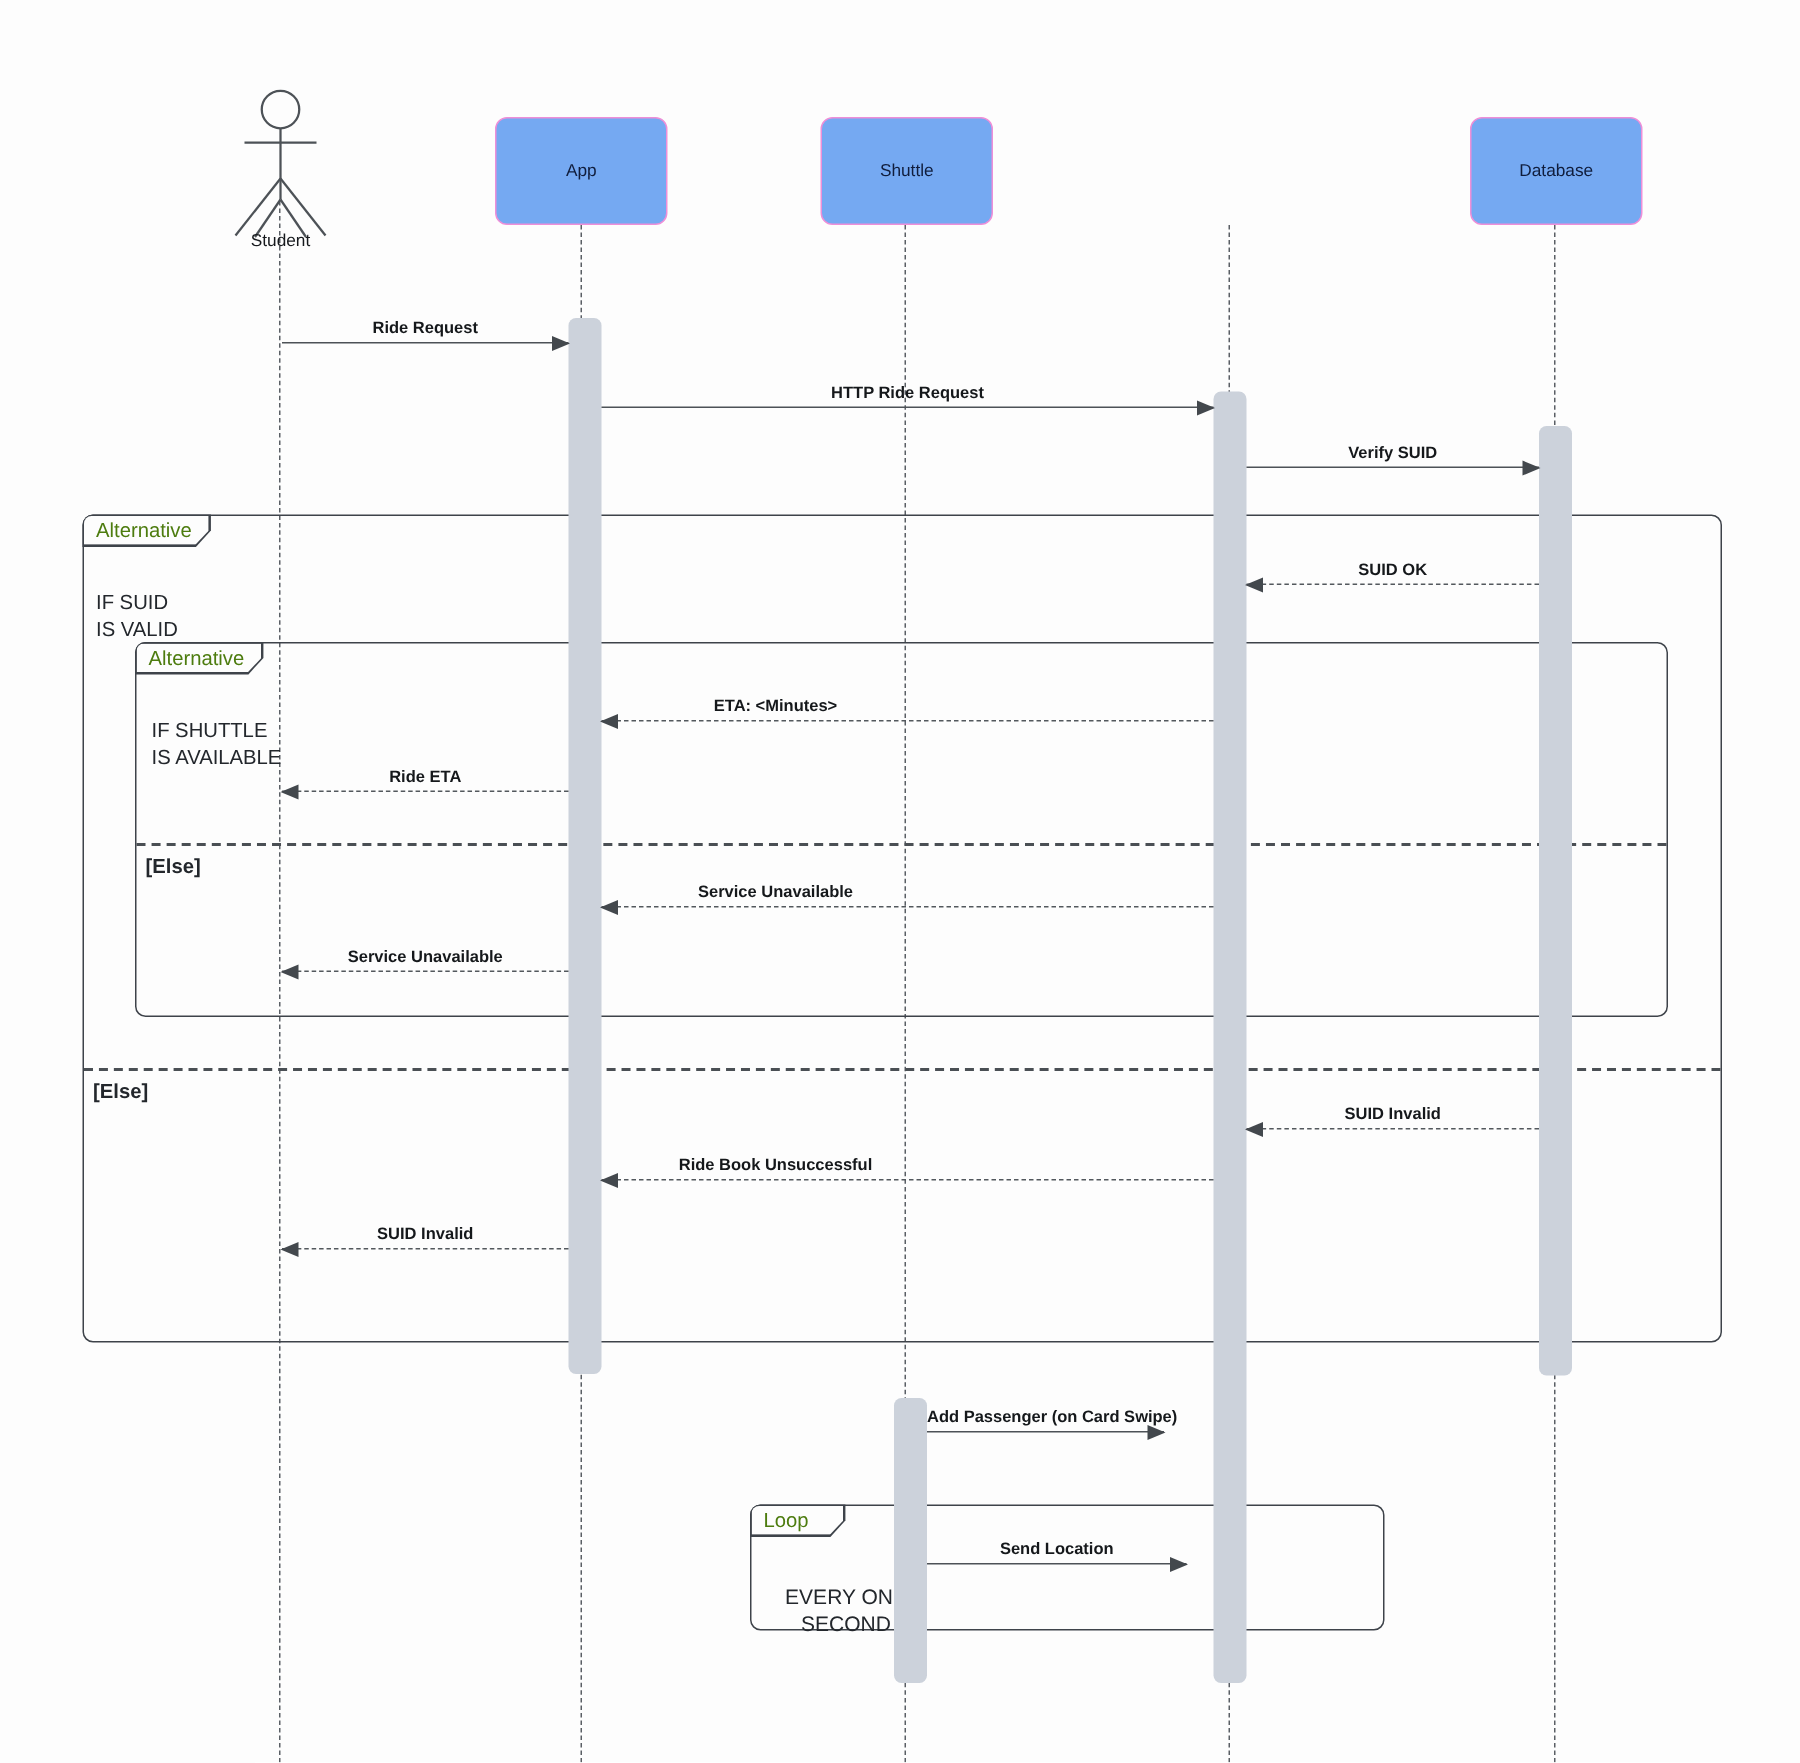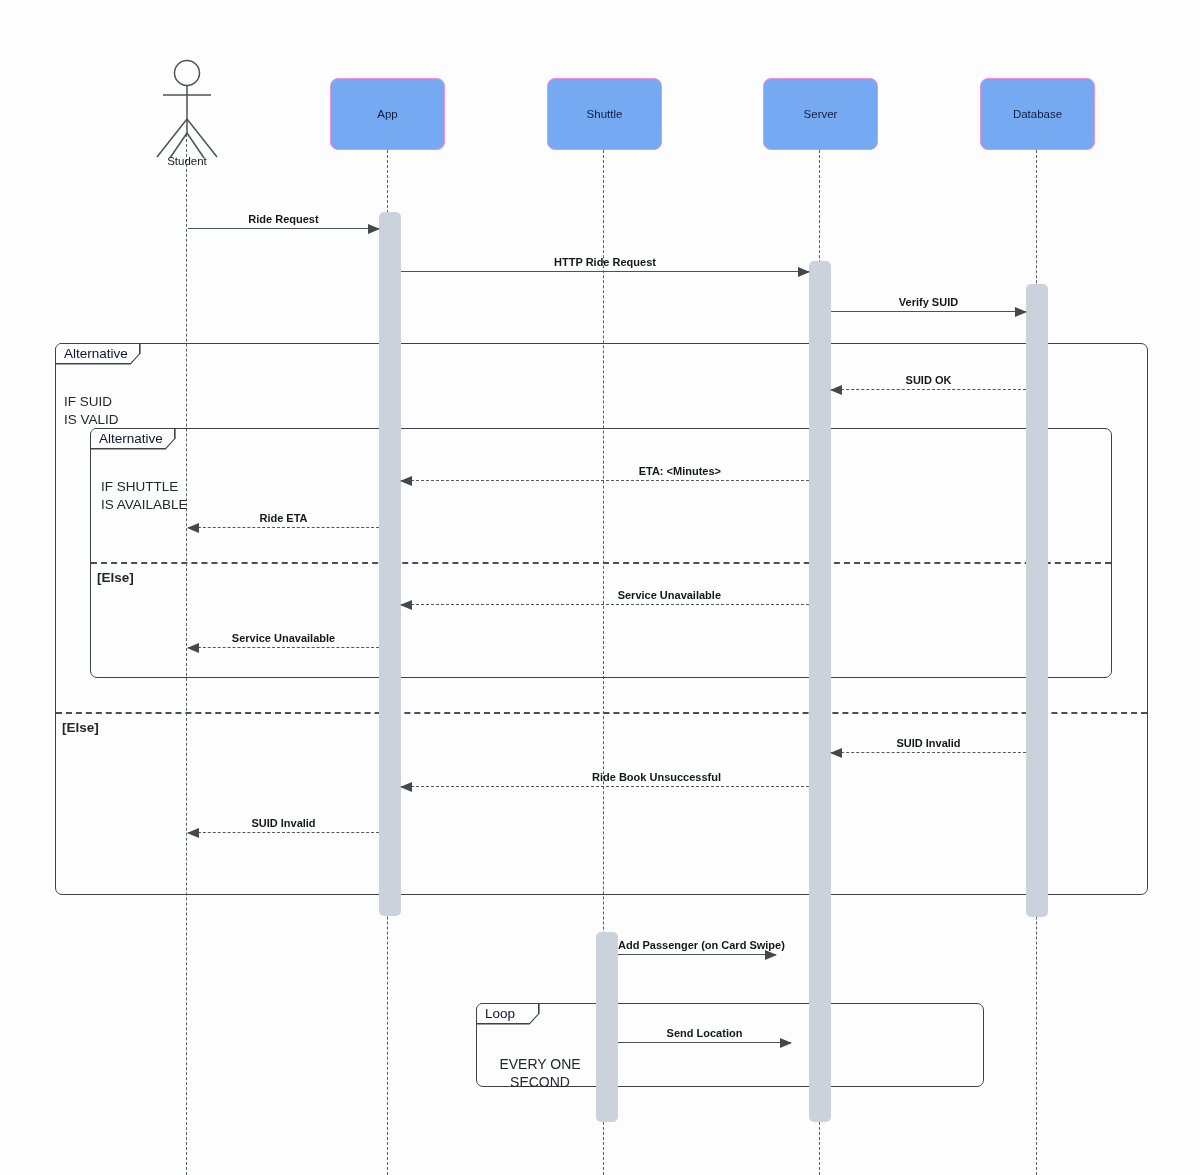--- a/index.html
+++ b/index.html
@@ -22,33 +22,33 @@
   
   .activation { position:absolute; width:22px; background:#ccd2db; border-radius:5px; z-index:3; }
 
   
   .frame { position:absolute; border:1.4px solid #3e434a; border-radius:7px; z-index:2; background:transparent; }
   .frame-tab { position:absolute; top:-1.4px; left:-1.4px; height:22px; background:#3e434a;
                clip-path:polygon(0 0, 100% 0, 100% 50%, calc(100% - 10px) 100%, 0 100%);
                border-top-left-radius:7px; z-index:2; }
   .frame-tab-inner { position:absolute; inset:1.4px; background:#fdfdfd;
                clip-path:polygon(0 0, 100% 0, 100% 50%, calc(100% - 9px) 100%, 0 100%);
-               border-top-left-radius:5px; font-size:13.5px; color:#0f172a;
+               border-top-left-radius:5px; font-size:13.5px; color:#4d7c0f;
                display:flex; align-items:center; padding:0 14px 0 8px; white-space:nowrap; }
   .frame-cond { position:absolute; white-space:pre-line; font-size:13.5px; line-height:1.3;
                 color:#23272c; z-index:2;margin-top:25px; }
   .frame-divider { position:absolute; left:0; right:0; border-top:2px dashed #4a4f54; z-index:2; }
   .else-label { position:absolute; font-size:13.5px; font-weight:bold; color:#23272c; z-index:2; }
   .loop-cond { text-align:center; font-size:14px; }
 
   
   .message { position:absolute; z-index:4; }
   .message .lbl { display:block; text-align:center; font-size:11px; font-weight:bold; color:#15181b;
                   margin-bottom:3px; white-space:nowrap; }
-  .message .lbl.lbl-shift { position:relative; left:-88px;text-align:right; }
+  .message .lbl.lbl-shift { position:relative; left:-88px; }
   .message .line { position:relative; height:0; border-top:1.5px solid #4d5257; }
   .message.dashed .line { border-top:1.4px dashed #53585d; }
   .message .arrow { position:absolute; top:-5.5px; width:0; height:0;
                     border-top:5px solid transparent; border-bottom:5px solid transparent; }
   .message.right .arrow { right:-1px; border-left:12px solid #43484d; }
   .message.left  .arrow { left:-1px;  border-right:12px solid #43484d; }
 </style>
 </head>
 <body>
 
@@ -72,23 +72,20 @@
     </g>
   </svg>
   <div class="actor-label">Student</div>
 
   <div class="head" style="left:547px; top:78px;">
       <span>Shuttle</span>
     </div>
   <div class="head" style="left:330px; top:78px;">
       <span>App</span>
     </div>
-  <div class="head" style="left:763px; top:78px;">
-      <span>Server</span>
-    </div>
   <div class="head" style="left:980px; top:78px;">
       <span>Database</span>
     </div>
 
   <div class="frame" style="left:55px; top:343px; width:1093px; height:552px;">
     <div class="frame-tab" style="width:86px;">
       <div class="frame-tab-inner">Alternative</div>
     </div>
     <div class="frame-cond" style="left:8px; top:24px;">IF SUID
 IS VALID</div>
@@ -99,21 +96,21 @@
   <div class="frame" style="left:90px; top:428px; width:1022px; height:250px;">
     <div class="frame-tab" style="width:86px;">
       <div class="frame-tab-inner">Alternative</div>
     </div>
     <div class="frame-cond" style="left:10px; top:24px;">IF SHUTTLE
 IS AVAILABLE</div>
     <div class="frame-divider" style="top:133px;"></div>
     <div class="else-label" style="left:6px; top:141px;">[Else]</div>
   </div>
 
-  <div class="frame" style="left:476px; top:1003px; width:508px; height:84px;">
+  <div class="frame" style="left:500px; top:1003px; width:423px; height:84px;">
     <div class="frame-tab" style="width:64px;">
       <div class="frame-tab-inner">Loop</div>
     </div>
     <div class="frame-cond loop-cond" style="left:2px; top:26px; width:122px;">EVERY ONE
 SECOND</div>
   </div>
 
   <div class="activation" style="left:379px; top:212px; height:704px;"></div>
   <div class="activation" style="left:809px; top:261px; height:861px;"></div>
   <div class="activation" style="left:1026px; top:284px; height:633px;"></div>

